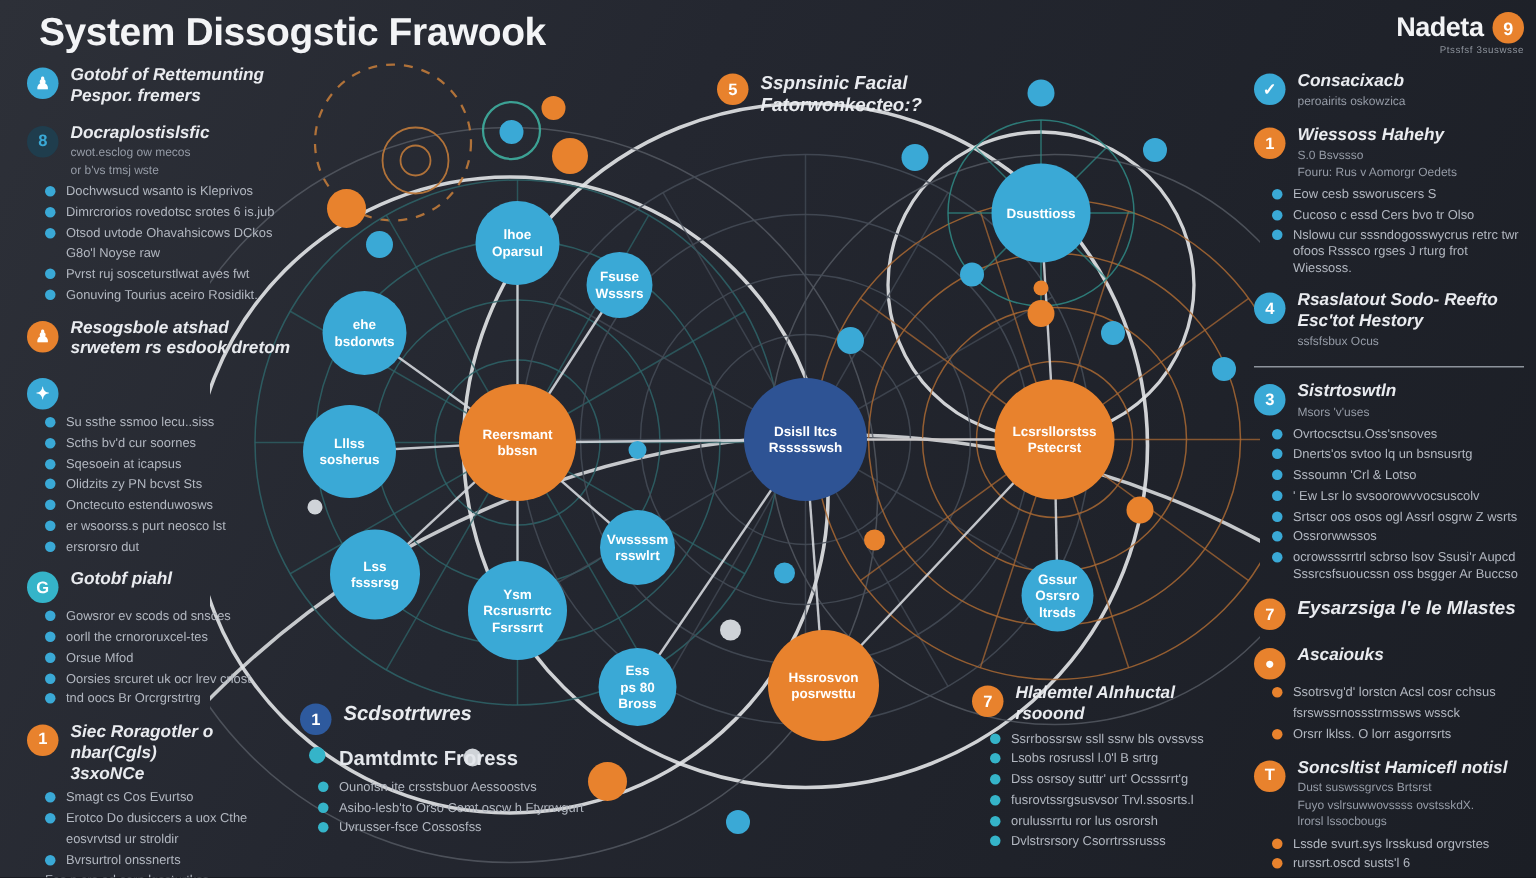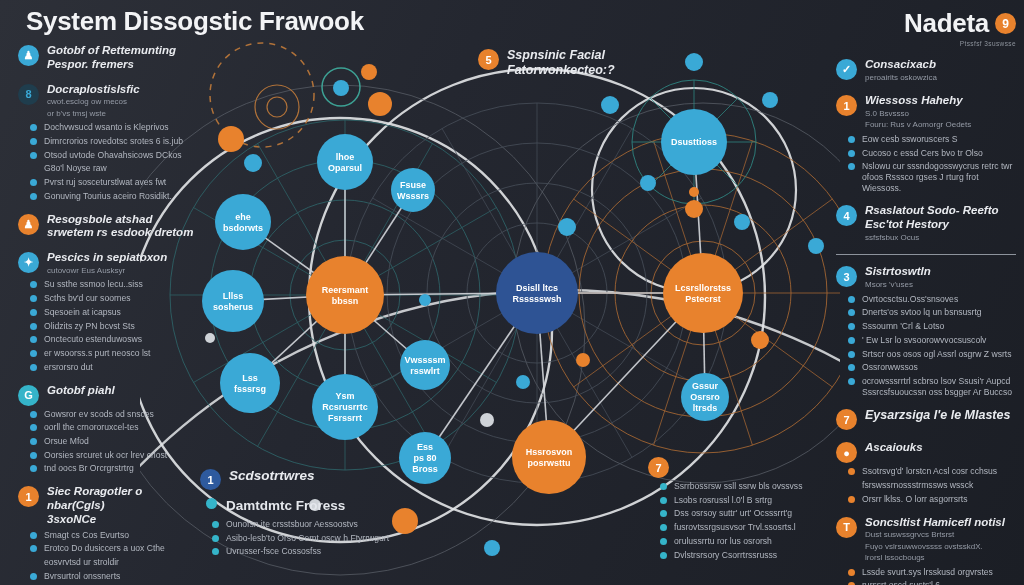--- a/index.html
+++ b/index.html
@@ -20,21 +20,21 @@
   .sec-title{font-size:11.5px;font-weight:700;color:#e9ebef;line-height:1.2;font-style:italic;}
   .sec-sub{font-size:8px;color:#959ba6;line-height:1.3;margin-top:1px;}
   .b-row{display:flex;align-items:flex-start;gap:7px;margin:3px 0 3px 12px;}
   .b-dot{flex:0 0 auto;width:7px;height:7px;border-radius:50%;margin-top:2px;}
   .b-text{font-size:8.6px;color:#b2b7c0;line-height:1.25;}
   .feature-row{display:flex;align-items:flex-start;gap:9px;margin:8px 0 6px 6px;}
   .f-dot{width:11px;height:11px;border-radius:50%;}
   .f-text{font-size:13.5px;font-weight:700;color:#e4e7ec;}
   .divider{border-top:1.5px solid #8d939c;margin:6px 0 10px 0;}
   .logo-row{display:flex;align-items:center;justify-content:flex-end;gap:6px;}
-  .logo-name{font-size:26px;font-weight:700;color:#f2f3f5;letter-spacing:-0.3px;}
+  .logo-name{font-size:18px;font-weight:700;color:#f2f3f5;letter-spacing:-0.3px;}
   .logo-badge{width:21px;height:21px;border-radius:50%;background:#e8822d;color:#fff;
     display:flex;align-items:center;justify-content:center;font-size:12px;font-weight:700;}
   .logo-cap{text-align:right;font-size:6.5px;color:#8d939c;margin-top:1px;letter-spacing:0.4px;}
   .callout{position:absolute;z-index:6;}
   #top-callout{left:478px;top:48px;width:190px;}
   #bl-legend{left:200px;top:468px;width:225px;z-index:6;}
   #br-legend{left:648px;top:456px;width:215px;z-index:6;}
 </style>
 </head>
 <body>
@@ -250,24 +250,20 @@
           <span class="sec-icon" style="background: rgb(232, 130, 45);">♟</span>
           <div class="sec-titles">
             <div class="sec-title">Resogsbole atshad</div>
             <div class="sec-title">srwetem rs esdook dretom</div>
           </div>
         </div>
       </div>
       <div class="sec">
         <div class="sec-head">
           <span class="sec-icon" style="background: rgb(58, 169, 214);">✦</span>
-          <div class="sec-titles">
-            <div class="sec-title">Pescics in sepiatoxon</div>
-            <div class="sec-sub">cutovowr Eus Ausksyr</div>
-          </div>
         </div>
         <div class="b-row">
           <span class="b-dot" style="background: rgb(58, 169, 214);"></span>
           <span class="b-text">Su ssthe ssmoo lecu..siss</span>
         </div>
         <div class="b-row">
           <span class="b-dot" style="background: rgb(58, 169, 214);"></span>
           <span class="b-text">Scths bv'd cur soornes</span>
         </div>
         <div class="b-row">
@@ -517,20 +513,24 @@
         <div class="b-row">
           <span class="b-dot" style="background: rgb(53, 180, 201);"></span>
           <span class="b-text">Uvrusser-fsce Cossosfss</span>
         </div>
       </div>
     </div>
   <div id="br-legend" class="callout">
       <div class="sec">
         <div class="sec-head">
           <span class="sec-icon" style="background: rgb(232, 130, 45);">7</span>
+          <div class="sec-titles">
+            <div class="sec-title">Hlalemtel Alnhuctal</div>
+            <div class="sec-title">rsooond</div>
+          </div>
         </div>
         <div class="b-row">
           <span class="b-dot" style="background: rgb(53, 180, 201);"></span>
           <span class="b-text">Ssrrbossrsw ssll ssrw bls ovssvss</span>
         </div>
         <div class="b-row">
           <span class="b-dot" style="background: rgb(53, 180, 201);"></span>
           <span class="b-text">Lsobs rosrussl l.0'l B srtrg</span>
         </div>
         <div class="b-row">

